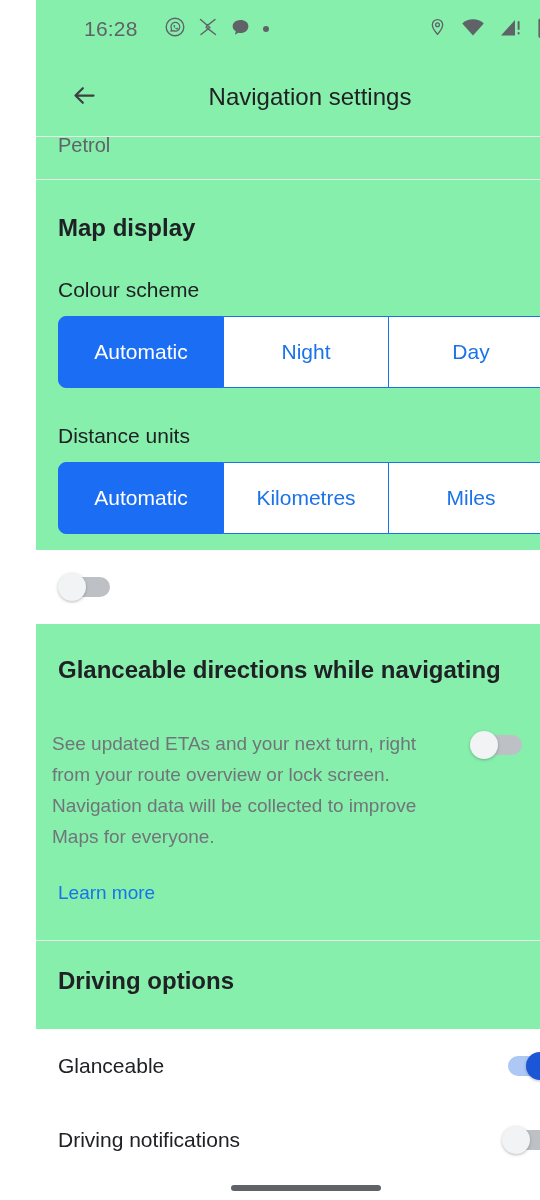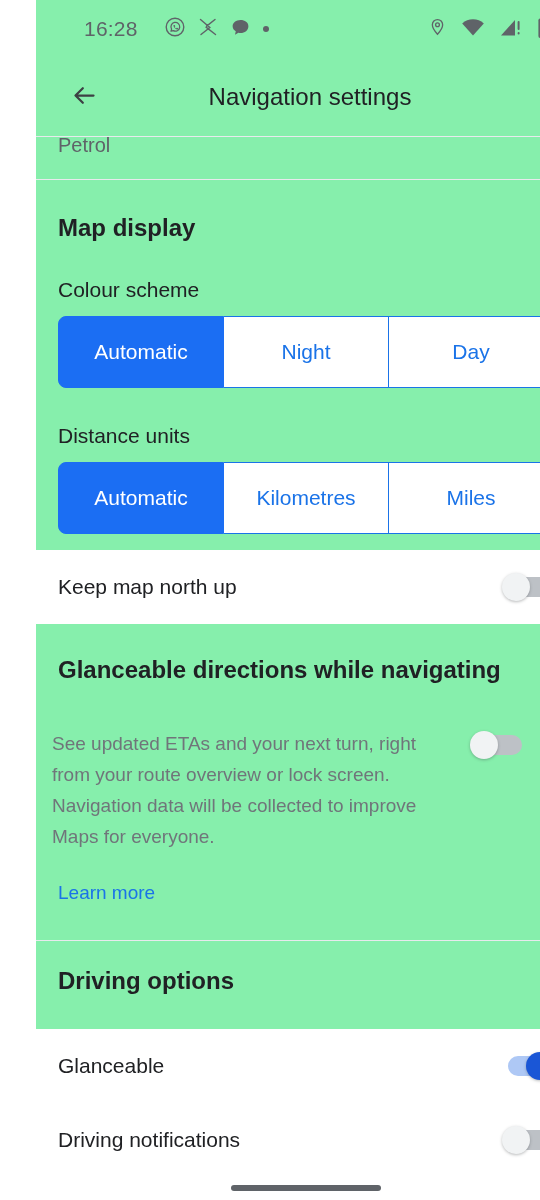--- a/index.html
+++ b/index.html
@@ -329,21 +329,20 @@
     <div class="segmented">
       <div class="seg selected">Automatic</div>
       <div class="seg">Kilometres</div>
       <div class="seg">Miles</div>
     </div>
 
     <div style="height:16px"></div>
 
     
     <div class="toggle-row">
-      <span class="row-label">Keep map north up</span>
       <span class="switch">
         <span class="track"></span>
         <span class="thumb"></span>
       </span>
     </div>
 
     
 
     <div style="height:32px"></div>
 

